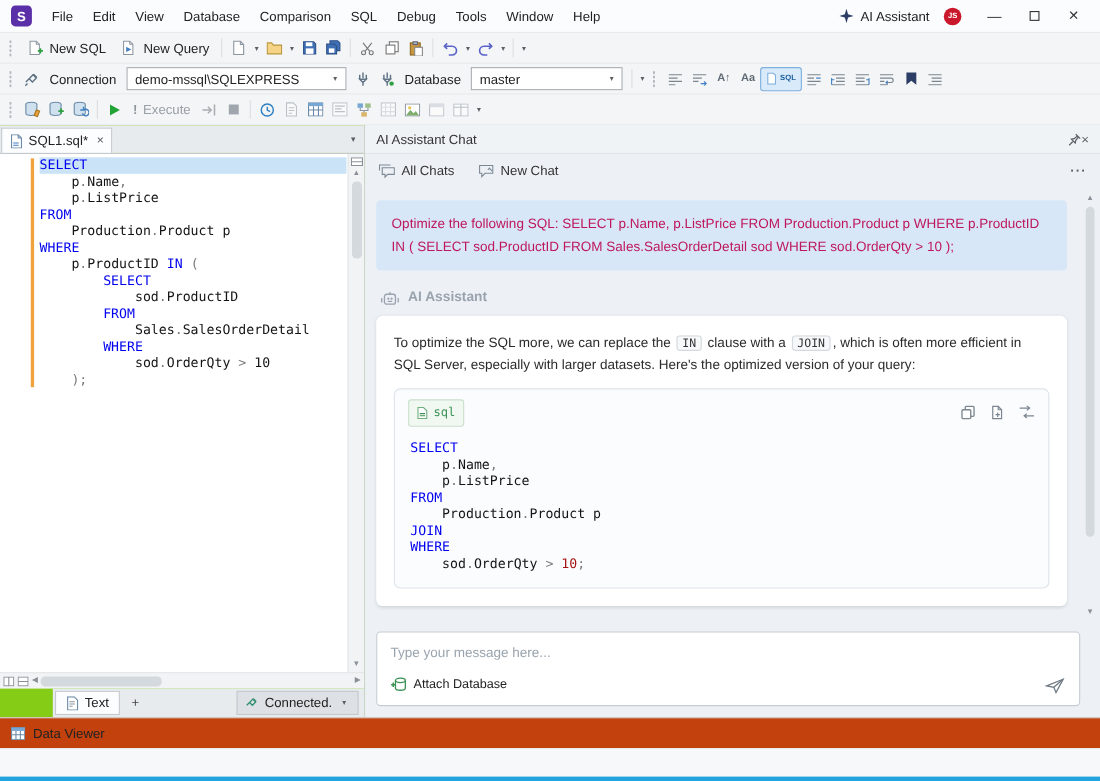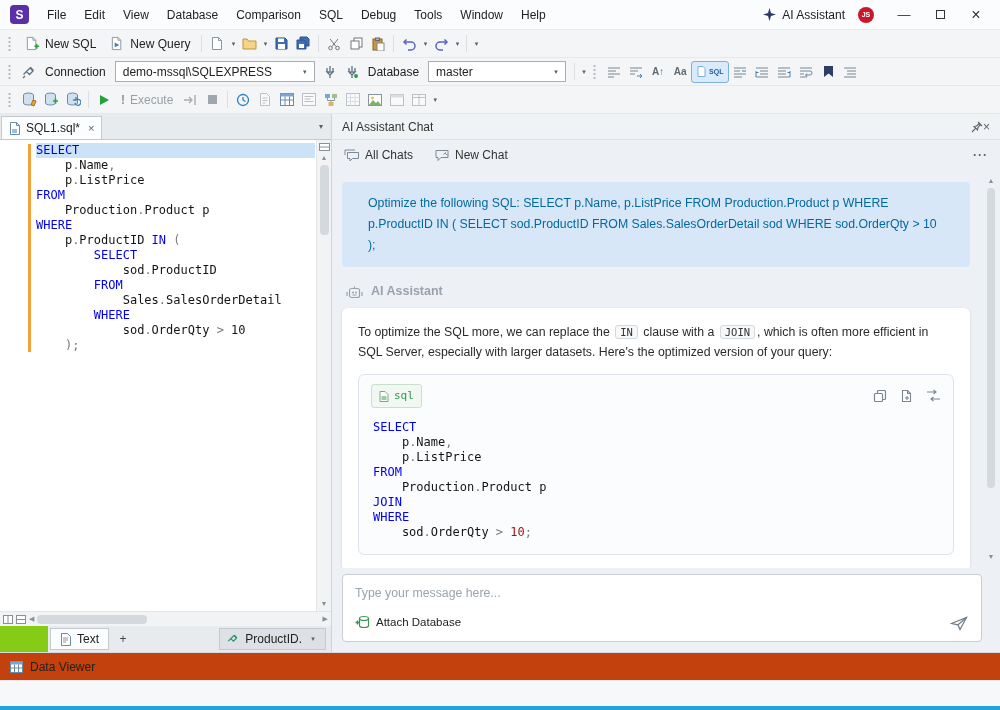--- a/index.html
+++ b/index.html
@@ -76,21 +76,21 @@
   
   .ai-pane { flex:1; display:flex; flex-direction:column; background:#edf1f6; min-width:0; }
   .ai-header { height:26px; display:flex; align-items:center; padding:0 10px; background:#f0f3f6; border-bottom:1px solid #e0e4e9; flex:0 0 auto; }
   .ai-title { flex:1; color:#333; }
   .ai-hicon { color:#5a6067; font-size:12px; display:flex; align-items:center; }
   .ai-tabs { height:30px; display:flex; align-items:center; gap:22px; padding:0 12px; color:#333; flex:0 0 auto; }
   .ai-tab { display:flex; align-items:center; gap:6px; }
   .ai-ellipsis { margin-left:auto; color:#5a6067; letter-spacing:1px; font-weight:bold; }
 
   .chat { flex:1; position:relative; padding:12px 30px 4px 10px; overflow:hidden; }
-  .user-msg { background:#d7e7f7; border-radius:4px; padding:11px 26px; line-height:1.7; color:#0369a1; font-size:12.3px; }
+  .user-msg { background:#d7e7f7; border-radius:4px; padding:11px 14px; line-height:1.7; color:#be185d; font-size:12.3px; }
   .ai-name { display:flex; align-items:center; gap:8px; margin:17px 4px 9px; color:#9aa3ad; font-weight:bold; font-size:12.5px; }
   .ai-card { background:#fff; border-radius:6px; box-shadow:0 1px 3px rgba(20,30,40,.12);
     padding:14px 16px 16px; font-size:12.3px; line-height:1.65; color:#2b2b2b; }
   .chip { font-family:"DejaVu Sans Mono",monospace; font-size:10.5px; background:#f6f8fa;
     border:1px solid #d4dade; border-radius:3px; padding:0 4px; margin:0 2px; color:#333; }
   .code-block { margin-top:12px; border:1px solid #dde3e9; border-radius:6px; background:#fbfcfe; }
   .cb-head { display:flex; align-items:center; padding:9px 12px 4px; }
   .lang-chip { display:inline-flex; align-items:center; gap:5px; border:1px solid #c9e0cd; background:#f0f8f1;
     border-radius:3px; padding:2px 7px; color:#3c9155; font-family:"DejaVu Sans Mono",monospace; font-size:11px; }
   .cb-icons { margin-left:auto; display:flex; gap:13px; }
@@ -512,21 +512,21 @@
           </span>
         <span>Text</span>
       </div>
       <div class="bt-add">+</div>
       <div class="bt-conn">
         <span>
             <svg width="12" height="12" viewBox="0 0 14 14" fill="none" stroke="#2f8f6e" stroke-width="1.4">
               <path d="M8.5 2.5l3 3M4.5 6.5l3 3 3.5-3.5-3-3zM4.5 6.5L1.5 9.5"></path>
             </svg>
           </span>
-        <span>ProductID.</span>
+        <span>Connected.</span>
         <span class="dd">▾</span>
       </div>
     </div>
   </div>
 
   <div class="ai-pane">
     <div class="ai-header">
       <span class="ai-title">AI Assistant Chat</span>
       <span class="ai-hicon">
           <svg width="12" height="12" viewBox="0 0 12 12" fill="none" stroke="#5a6067" stroke-width="1.1">

